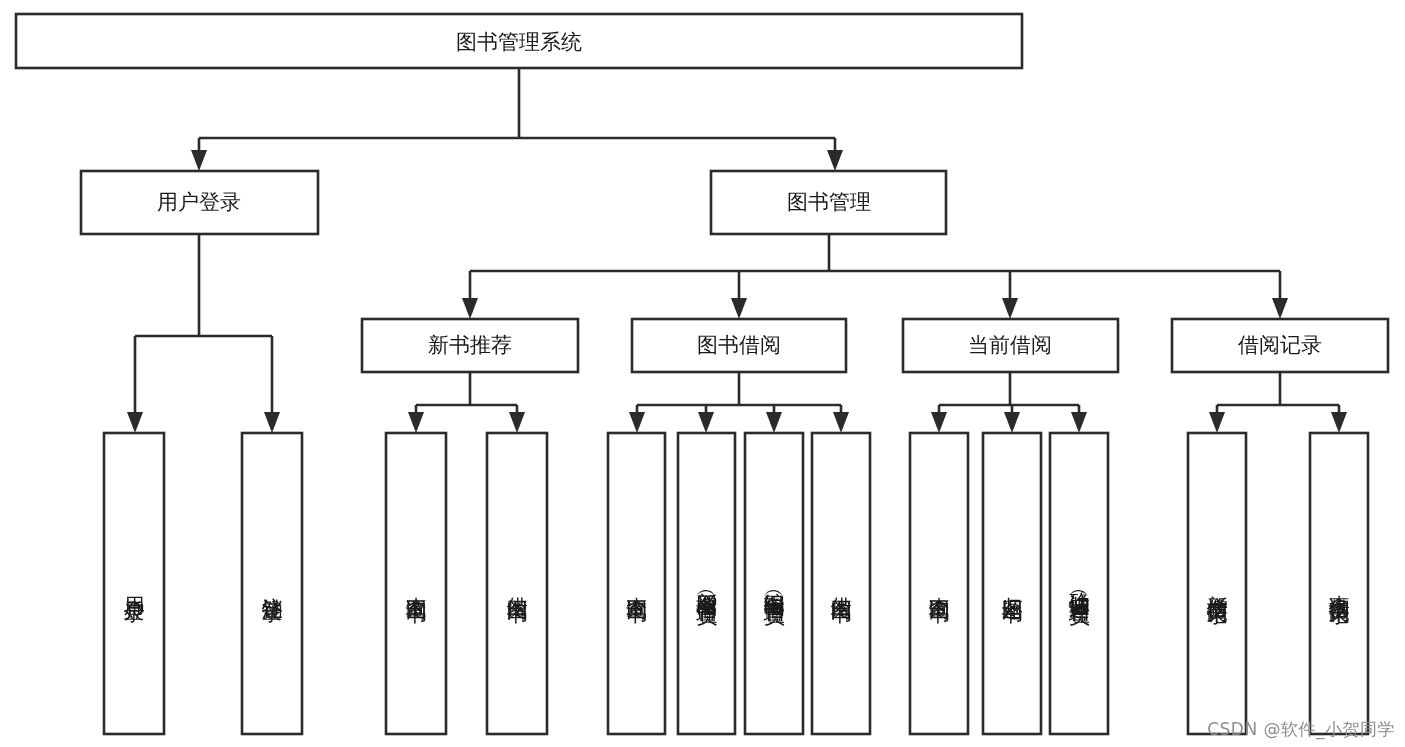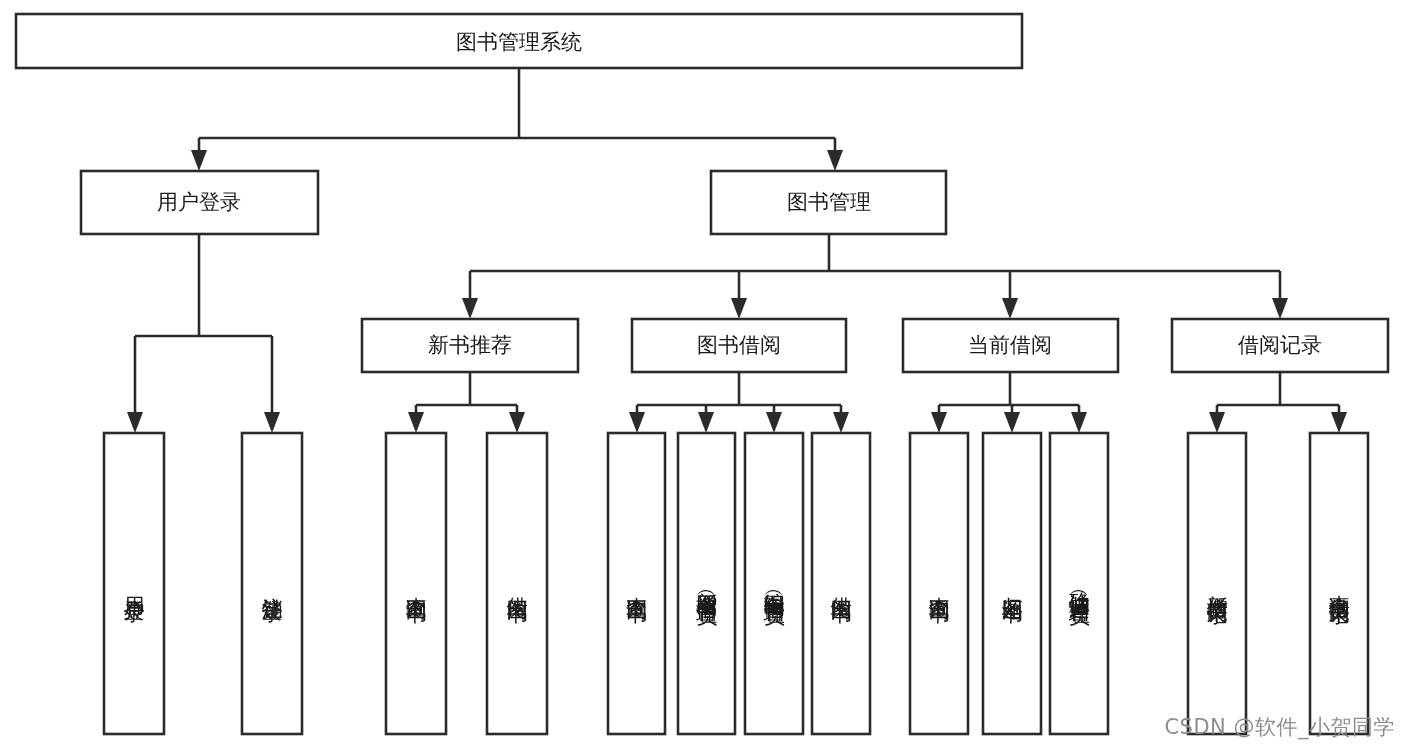--- a/index.html
+++ b/index.html
@@ -65,21 +65,21 @@
     writing-mode: vertical-rl;
     text-orientation: upright;
     letter-spacing: 2px;
     white-space: pre;
   }
   .watermark {
     position: absolute;
     right: 10px;
     bottom: 6px;
     font-family: "DejaVu Sans", "Liberation Sans", sans-serif;
-    font-size: 21px;
+    font-size: 17px;
     color: #8d8d8d;
     letter-spacing: 0.5px;
     user-select: none;
     white-space: nowrap;
   }
 </style>
 </head>
 <body>
 
 <div id="diagram-root">

